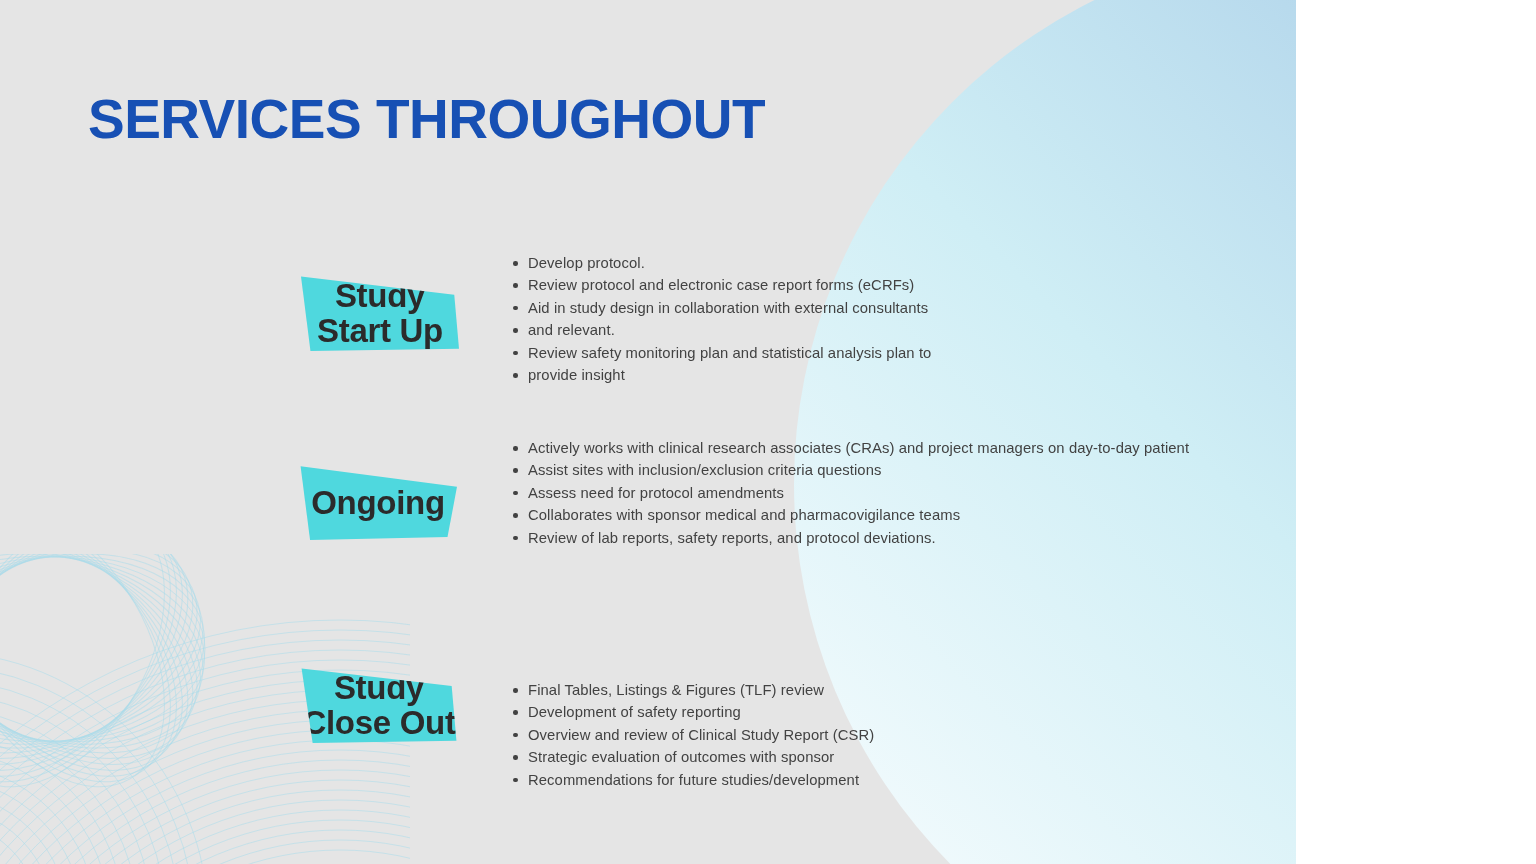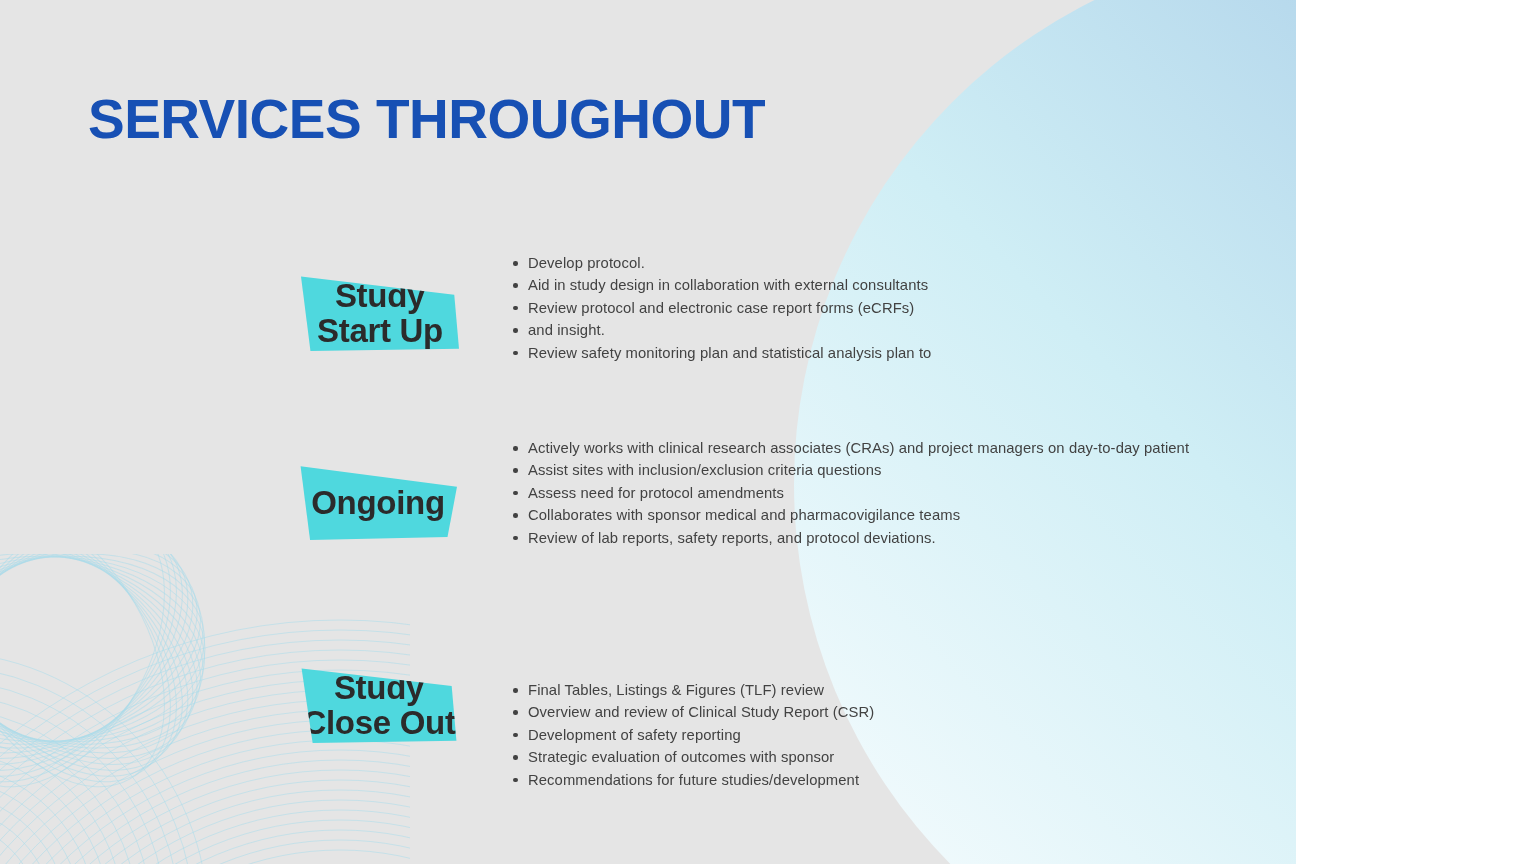--- a/index.html
+++ b/index.html
@@ -127,43 +127,44 @@
     <h1 class="title">
       <span>SERVICES THROUGHOUT</span><br>
     </h1>
 
     <div class="stage-label label-1">
       <span>Study</span>
       <span>Start Up</span>
     </div>
     <ul class="bullets list-1">
       <li>Develop protocol.</li>
+      <li>Review protocol and electronic case report forms (eCRFs)</li>
       <li>Aid in study design in collaboration with external consultants</li>
-      <li>Review protocol and electronic case report forms (eCRFs)</li>
-      <li>and insight.</li>
+      <li>and relevant.</li>
       <li>Review safety monitoring plan and statistical analysis plan to</li>
+      <li>provide insight</li>
     </ul>
 
     <div class="stage-label label-2">
       <span>Ongoing</span>
     </div>
     <ul class="bullets list-2">
       <li>Actively works with clinical research associates (CRAs) and project managers on day-to-day patient</li>
       <li>Assist sites with inclusion/exclusion criteria questions</li>
       <li>Assess need for protocol amendments</li>
       <li>Collaborates with sponsor medical and pharmacovigilance teams</li>
       <li>Review of lab reports, safety reports, and protocol deviations.</li>
     </ul>
 
     <div class="stage-label label-3">
       <span>Study</span>
       <span>Close Out</span>
     </div>
     <ul class="bullets list-3">
       <li>Final Tables, Listings &amp; Figures (TLF) review</li>
+      <li>Development of safety reporting</li>
       <li>Overview and review of Clinical Study Report (CSR)</li>
-      <li>Development of safety reporting</li>
       <li>Strategic evaluation of outcomes with sponsor</li>
       <li>Recommendations for future studies/development</li>
     </ul>
 
   </div>
 </div>
 
 </body></html>

